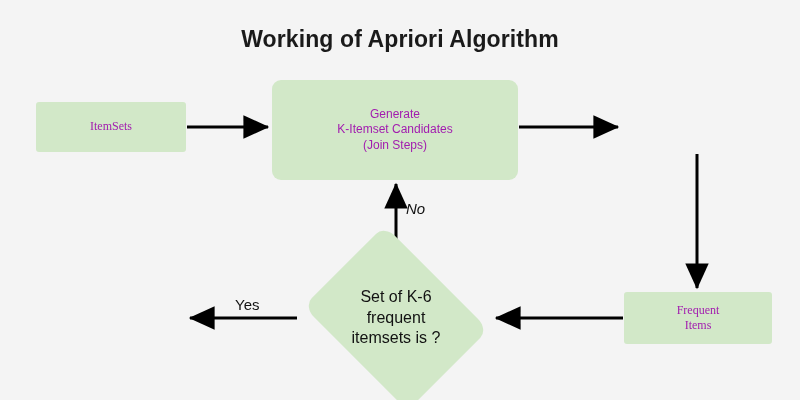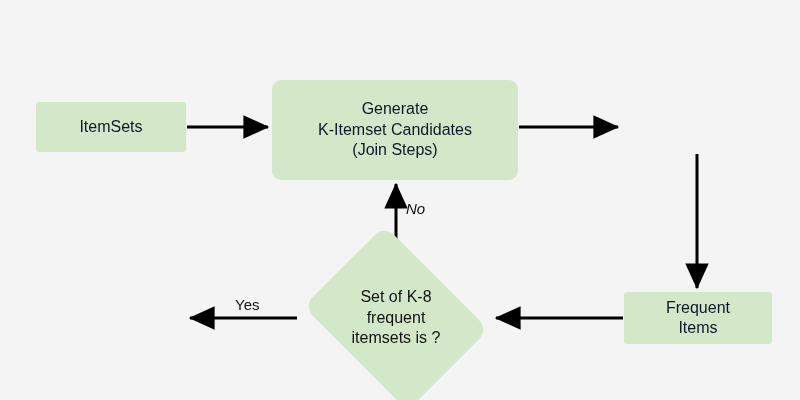--- a/index.html
+++ b/index.html
@@ -25,34 +25,35 @@
     width: 800px;
     text-align: center;
     font-size: 23px;
     font-weight: bold;
     color: #1a1a1a;
     letter-spacing: 0.1px;
   }
   .node {
     position: absolute;
     background: #d2e8c8;
-    color: #0f172a;
+    color: #a21caf;
     display: flex;
     align-items: center;
     justify-content: center;
     text-align: center;
-    font-size: 16px;
+    font-size: 12px;
     line-height: 1.28;
     box-sizing: border-box;
   }
   .node .label {
     white-space: pre-line;
   }
   .rect {
     border-radius: 3px;
+    font-family: Liberation Serif, serif;
   }
   .rect-round {
     border-radius: 9px;
   }
   .pill {
     border-radius: 999px;
   }
   
   .diamond-wrap {
     position: absolute;
@@ -99,20 +100,21 @@
     width: 800px;
     height: 400px;
     pointer-events: none;
   }
 </style>
 </head>
 <body>
 
 <div id="canvas">
 
+  <div class="title">Working of Apriori Algorithm</div>
 
   <svg class="edges" viewBox="0 0 800 400">
     <defs>
       <marker id="arrow" markerWidth="9" markerHeight="9" refX="8.2" refY="4.5" orient="auto" markerUnits="strokeWidth">
         <path d="M0,0.6 L8.6,4.5 L0,8.4 z" fill="#000000"></path>
       </marker>
     </defs>
 
     <line x1="187" y1="127" x2="268" y2="127" stroke="#000000" stroke-width="3" marker-end="url(#arrow)"></line>
 
@@ -138,21 +140,21 @@
   </div>
 
 
   <div class="node rect" style="left:624px; top:292px; width:148px; height:52px;">
     <span class="label">Frequent
 Items</span>
   </div>
 
   <div class="diamond-wrap" style="left:292px; top:237px;">
     <div class="diamond-shape"></div>
-    <div class="diamond-text">Set of K-8
+    <div class="diamond-text">Set of K-6
 frequent
 itemsets is ?</div>
   </div>
 
 
   <div class="edge-label" style="left:406px; top:200px;font-style:italic;">No</div>
 
   <div class="edge-label" style="left:235px; top:296px;">Yes</div>
 
 </div>

